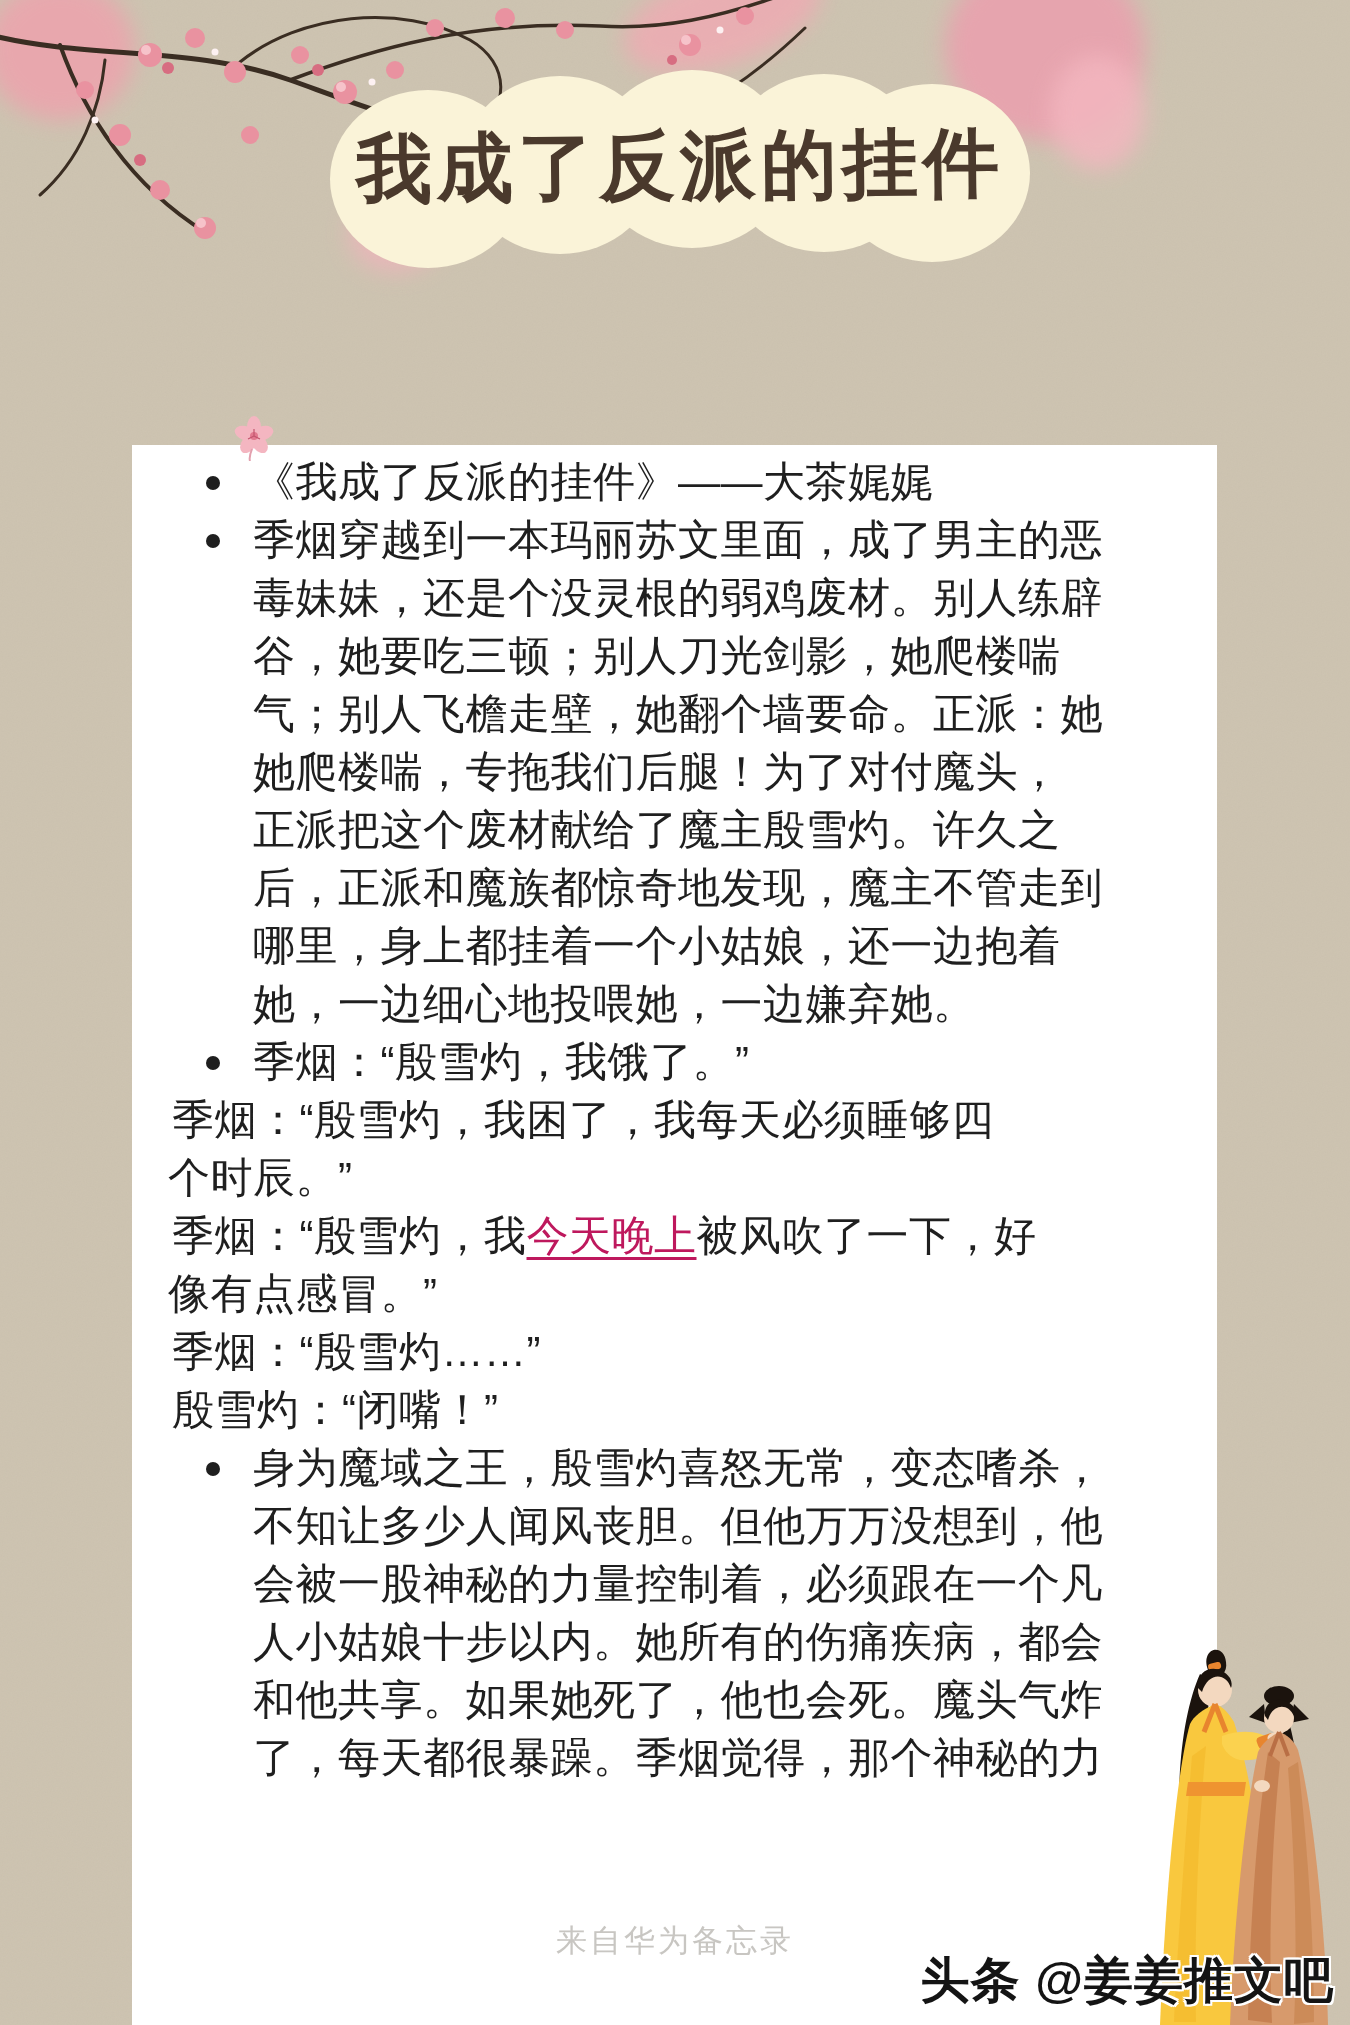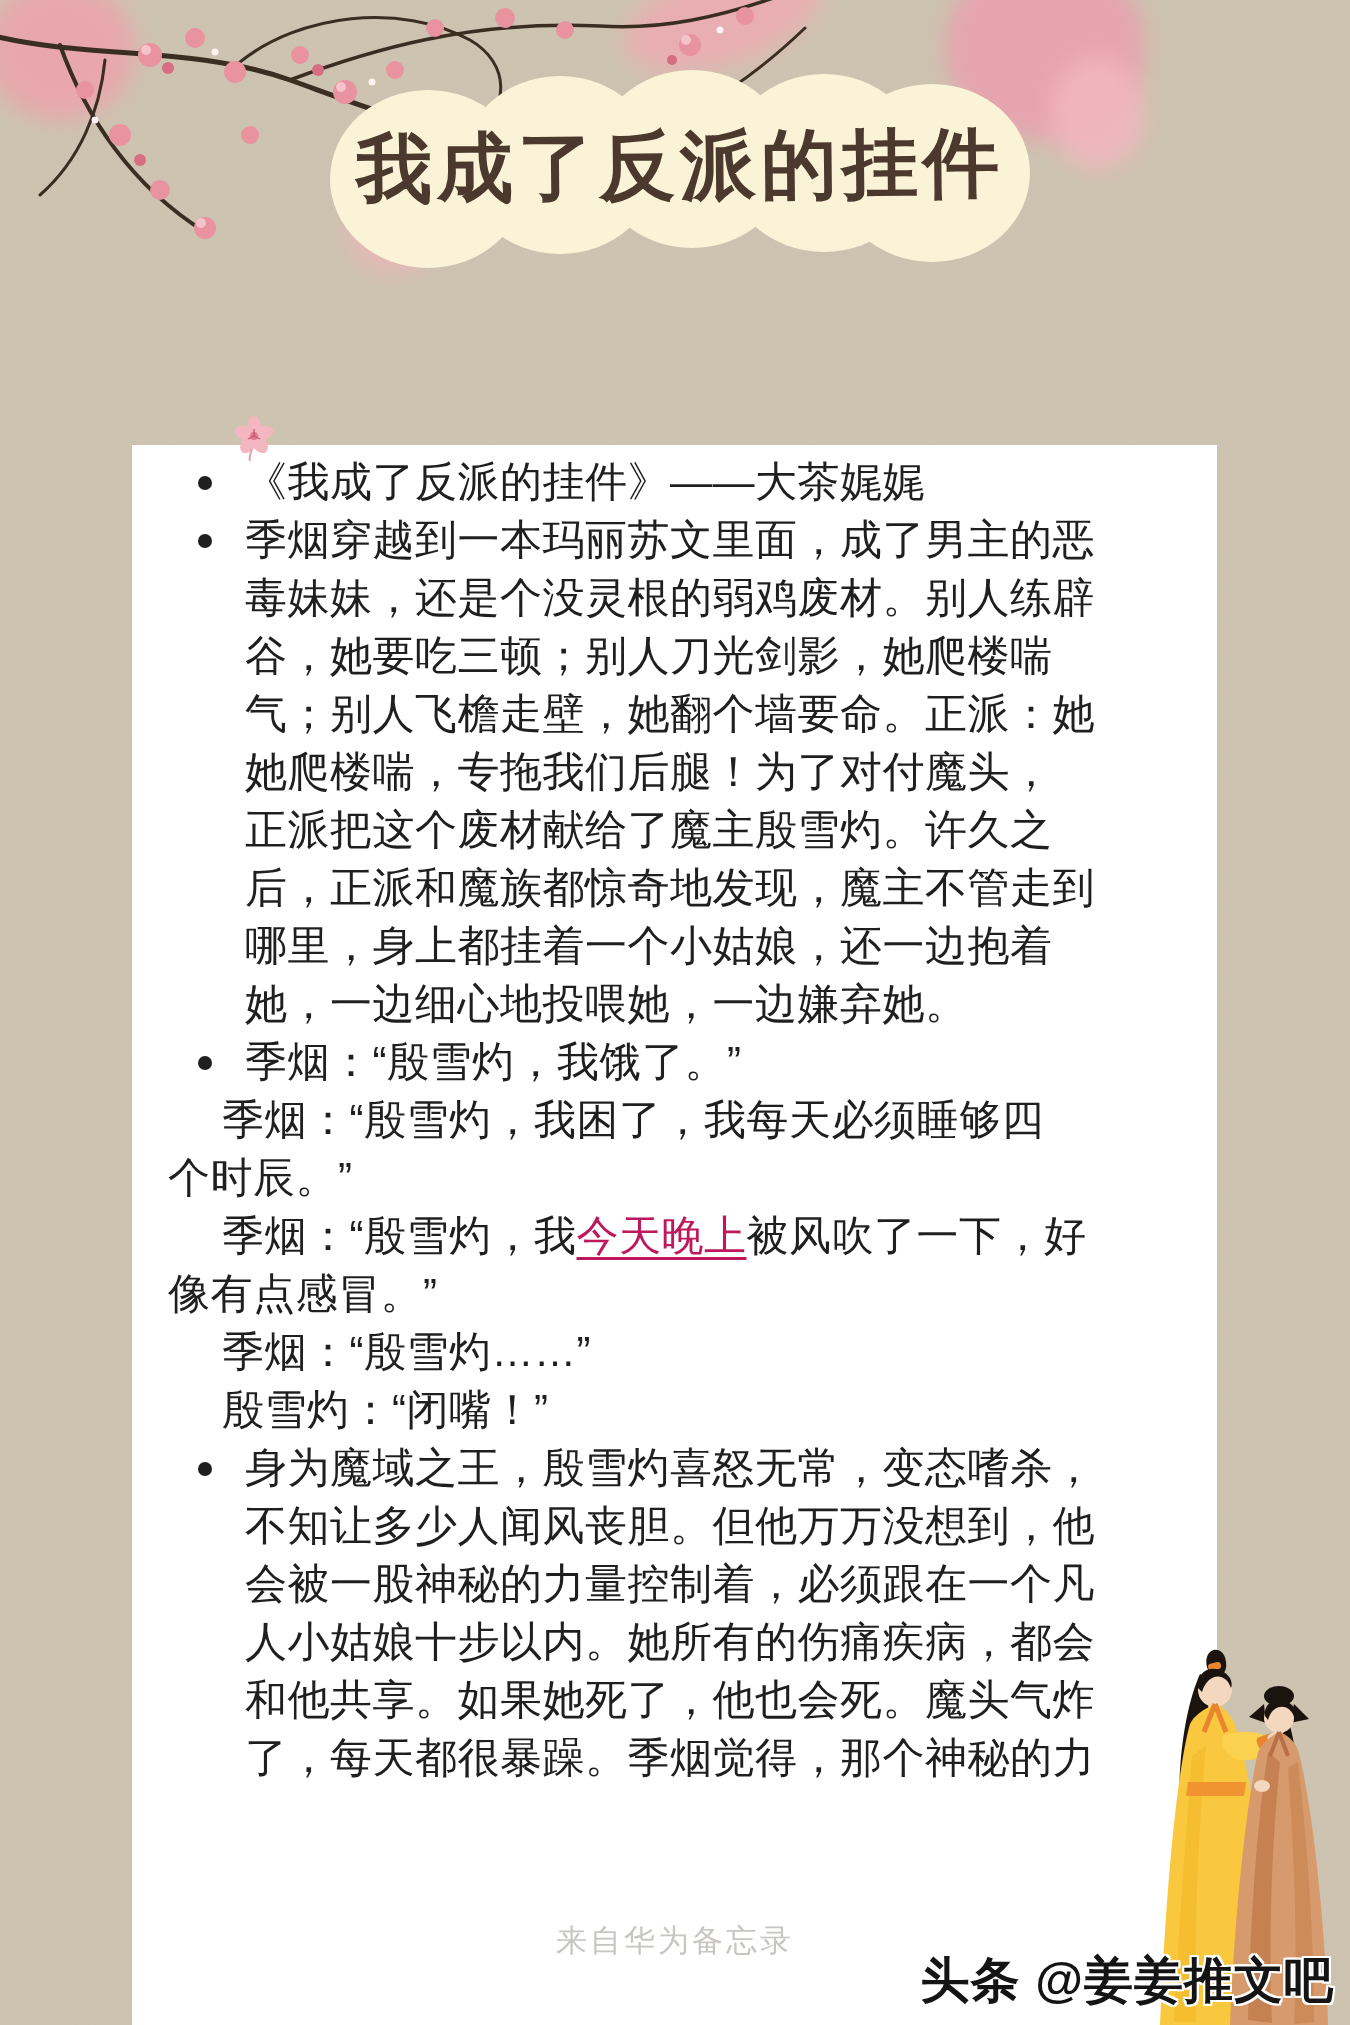--- a/index.html
+++ b/index.html
@@ -31,22 +31,22 @@
       font-size:76px;font-weight:800;color:#4a392c;letter-spacing:5px;
       transform:rotate(-0.6deg);white-space:nowrap;}
 
   .blossom-accent{position:absolute;left:234px;top:415px;z-index:6;}
 
   
   .note-card{position:absolute;left:132px;top:445px;width:1085px;height:1580px;background:#ffffff;z-index:4;}
   .note-lines{position:absolute;left:0;top:8px;width:100%;}
   .note-line{position:relative;height:58px;line-height:58px;font-size:42px;color:#1f1f1f;
       white-space:nowrap;letter-spacing:.5px;}
-  .note-line.bullet,.note-line.body{padding-left:113px;}
-  .note-line.dialog{padding-left:90px;}
+  .note-line.bullet,.note-line.body{padding-left:113px;margin-left:8px;}
+  .note-line.dialog{padding-left:40px;}
   .note-line.hang{padding-left:36px;}
   .bullet-dot{position:absolute;left:66px;top:23px;width:14px;height:14px;border-radius:50%;background:#1f1f1f;}
   .hl{color:#be185d;text-decoration:underline;text-decoration-thickness:3px;text-underline-offset:7px;}
 
   .source-label{position:absolute;left:0;top:1920px;width:100%;text-align:center;z-index:5;
       font-size:31px;color:#c8c6c2;letter-spacing:3px;}
 
   .hanfu{position:absolute;left:1122px;top:1640px;z-index:6;}
 
   .watermark{position:absolute;right:16px;top:1948px;z-index:8;font-size:49px;font-weight:700;color:#141414;

